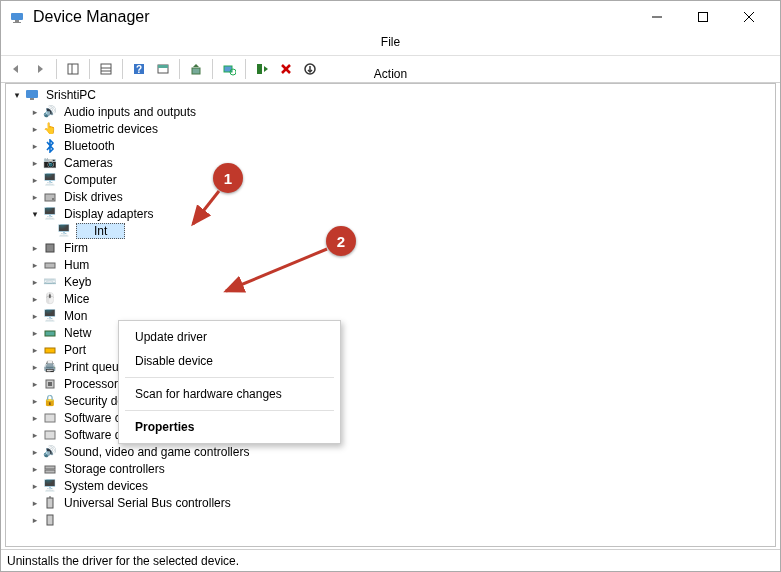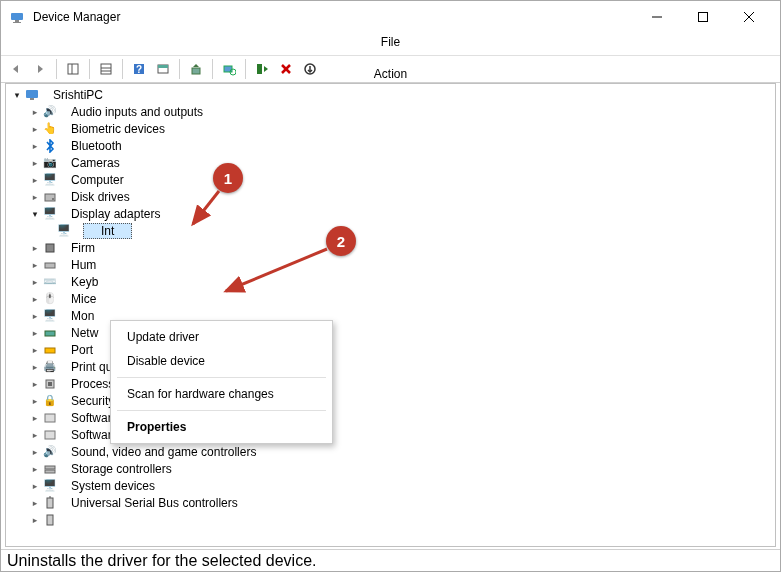--- a/index.html
+++ b/index.html
@@ -1,39 +1,39 @@
 <!DOCTYPE html>
 <html><head>
 <meta charset="utf-8">
 <style>
 * { box-sizing: border-box; margin: 0; padding: 0; font-family: 'Segoe UI', Tahoma, sans-serif; }
 body { background: #fff; width: 781px; height: 572px; display: flex; flex-direction: column; border: 1px solid #aaa; position: relative; }
 .titlebar { height: 32px; display: flex; align-items: center; padding: 0 8px; }
 .titlebar .app-icon { width: 16px; height: 16px; margin-right: 8px; }
-.titlebar .title { font-size: 12px; flex: 1; }
+.titlebar .title { font-size: 16px; flex: 1; }
 .win-controls { display: flex; gap: 0; }
 .win-btn { width: 46px; height: 32px; display: flex; align-items: center; justify-content: center; font-size: 14px; }
 .menubar { height: 22px; display: flex; align-items: center; padding: 0 4px; font-size: 12px; gap: 14px; flex-direction: column; }
 .menubar span { padding: 2px 4px; }
 .toolbar { height: 28px; border-top: 1px solid #e0e0e0; border-bottom: 1px solid #d0d0d0; display: flex; align-items: center; padding: 0 4px; gap: 2px; }
 .tb-btn { width: 22px; height: 22px; display: flex; align-items: center; justify-content: center; border: 1px solid transparent; font-size: 13px; }
 .tb-sep { width: 1px; height: 20px; background: #d0d0d0; margin: 0 3px; }
 .tree-container { flex: 1; overflow: hidden; border: 1px solid #c0c0c0; margin: 0 4px 2px 4px; background: #fff; position: relative; }
 .tree { font-size: 12px; padding: 2px 0; }
 .tree-row { height: 17px; display: flex; align-items: center; padding-left: 6px; white-space: nowrap; }
 .tree-row.selected .label-box { background: #cce8ff; border: 1px dotted #555; padding: 0 17px; }
-.label-box { padding: 0 2px; margin-left: 7px; }
+.label-box { padding: 0 2px; }
 .expander { width: 14px; height: 14px; display: flex; align-items: center; justify-content: center; font-size: 9px; color: #666; transform-origin: center; }
 .expander.open { transform: rotate(0deg); color: #222; }
 .dev-icon { width: 16px; height: 16px; margin-right: 4px; display: inline-flex; align-items: center; justify-content: center; font-size: 11px; }
 .indent0 { padding-left: 4px; }
 .indent1 { padding-left: 22px; }
 .indent2 { padding-left: 50px; }
-.statusbar { height: 22px; border-top: 1px solid #d0d0d0; font-size: 16px; padding: 2px 6px; display: flex; align-items: center; }
-.context-menu { position: absolute; left: 104px; top: 236px; width: 223px; background: #fff; border: 1px solid #ccc; box-shadow: 2px 3px 6px rgba(0,0,0,0.25); font-size: 12px; padding: 4px 0; }
+.statusbar { height: 22px; border-top: 1px solid #d0d0d0; font-size: 12px; padding: 2px 6px; display: flex; align-items: center; }
+.context-menu { position: absolute; left: 112px; top: 236px; width: 223px; background: #fff; border: 1px solid #ccc; box-shadow: 2px 3px 6px rgba(0,0,0,0.25); font-size: 12px; padding: 4px 0; }
 .ctx-item { padding: 5px 16px; }
 .ctx-item.bold { font-weight: bold; }
 .ctx-sep { height: 1px; background: #e0e0e0; margin: 4px 6px; }
 .badge { position: absolute; width: 30px; height: 30px; border-radius: 50%; background: #c0392b; color: #fff; font-weight: bold; display: flex; align-items: center; justify-content: center; font-size: 15px; box-shadow: 0 1px 3px rgba(0,0,0,0.4); }
 .arrow-svg { position: absolute; pointer-events: none; }
 </style>
 </head>
 <body>
 
 <div class="titlebar">

